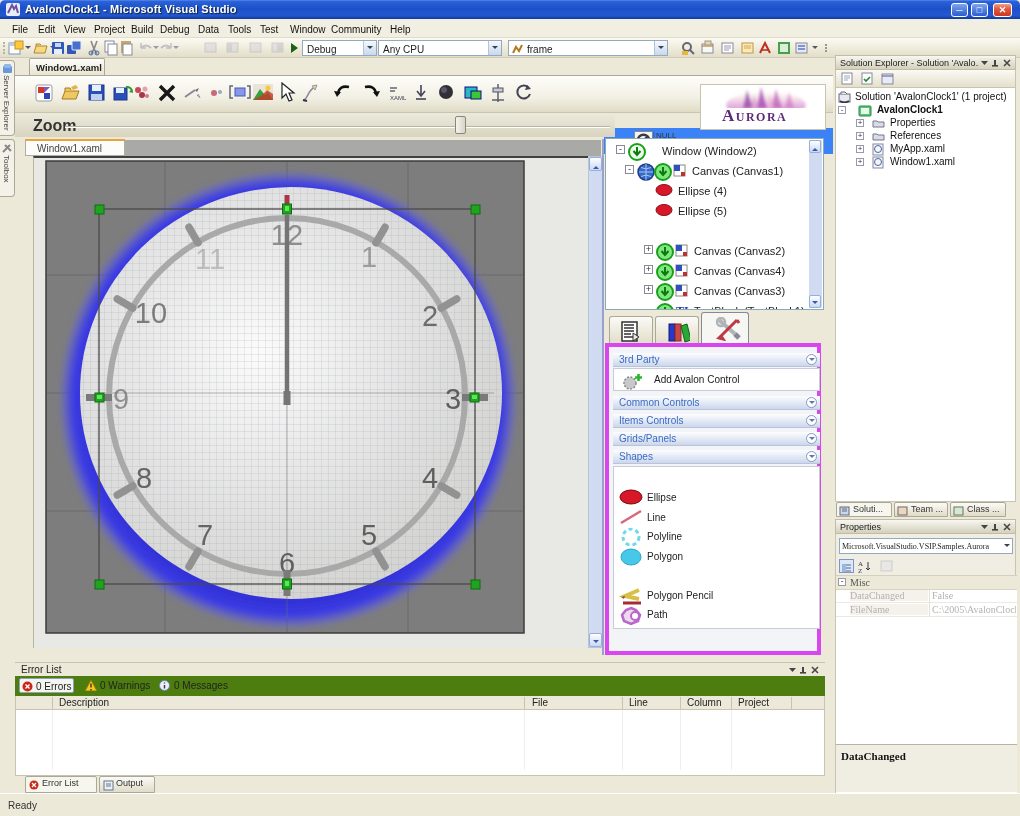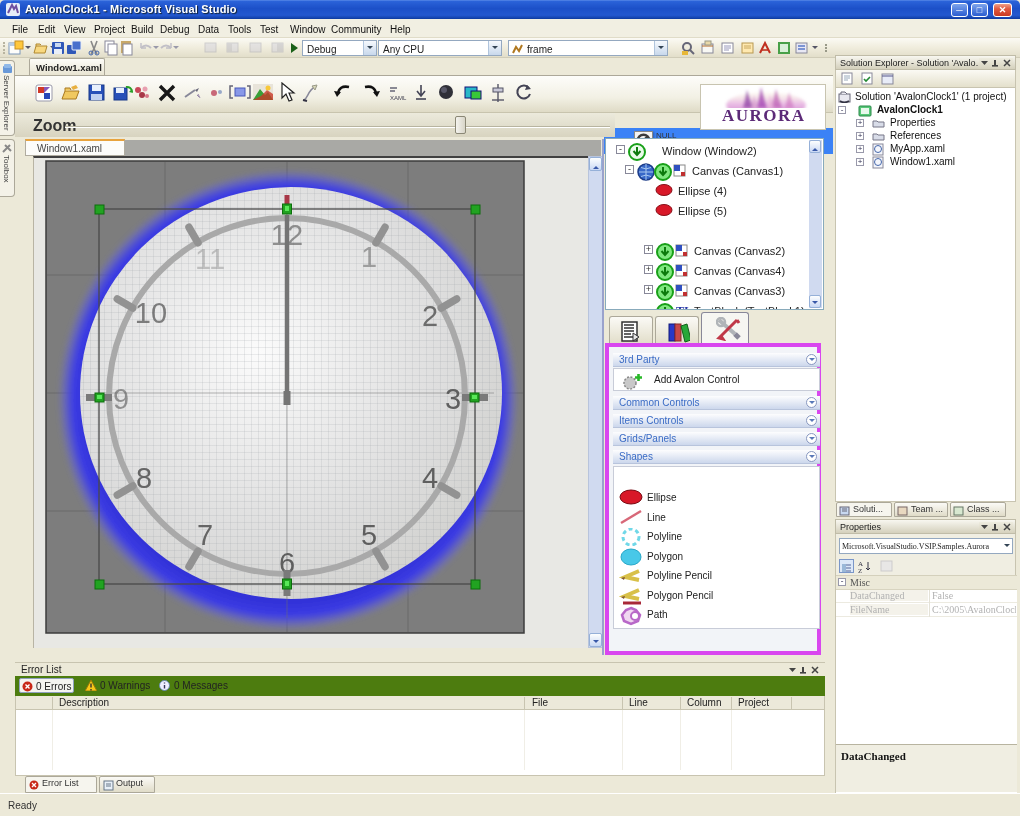--- a/index.html
+++ b/index.html
@@ -358,21 +358,21 @@
           <g filter="url(#flb)">
             <ellipse cx="43" cy="19" rx="40" ry="13" fill="url(#fl)"></ellipse>
             <path d="M20 22 L24 4 L30 22 Z" fill="#8838a0" opacity=".7"></path>
             <path d="M34 22 L38 1 L44 22 Z" fill="#a040b0" opacity=".75"></path>
             <path d="M48 22 L53 3 L59 22 Z" fill="#b048a8" opacity=".6"></path>
             <path d="M62 22 L66 6 L71 22 Z" fill="#c868b8" opacity=".55"></path>
             <path d="M28 22 L31 9 L35 22 Z" fill="#d8a0d0" opacity=".8"></path>
             <path d="M44 22 L47 8 L51 22 Z" fill="#e8b0d8" opacity=".7"></path>
           </g>
         </svg>
-      <span class="abs" style="left:21px;top:21px;font-size:17px;font-weight:bold;color:#5c2a78;letter-spacing:1.5px;font-family:'Liberation Serif',serif;">A<span style="font-size:17px">URORA</span></span>
+      <span class="abs" style="left:21px;top:21px;font-size:17px;font-weight:bold;color:#5c2a78;letter-spacing:1.5px;font-family:'Liberation Serif',serif;">A<span style="font-size:12px">URORA</span></span>
     </div>
   </div>
   <div class="abs" style="left:589px;top:70px;width:229px;height:26px;background:#3b82f6;">
     <div class="abs" style="left:30px;top:3px;width:19px;height:19px;background:#f4f4f4;border:1px solid #888;box-shadow:1px 1px 2px rgba(0,0,0,.3);">
       <svg class="abs" style="left:1px;top:1px" width="15" height="15">
           <circle cx="7.5" cy="7.5" r="5.8" fill="none" stroke="#3c3c3c" stroke-width="2.4"></circle>
           <path d="M3.8 11.2 L11.2 3.8" stroke="#3c3c3c" stroke-width="2.4"></path>
         </svg>
     </div>
     <span class="abs" style="left:52px;top:3px;font-size:8px;color:#333">NULL</span>
@@ -666,27 +666,20 @@
             <circle cx="12" cy="9" r="8" fill="none" stroke="#70d8e8" stroke-width="3" stroke-dasharray="4 3"></circle>
           </svg>
           <span>Polyline</span>
         </div>
       <div class="prow" style="top:81px">
           <svg class="pico" width="26" height="18">
             <ellipse cx="12" cy="9" rx="10" ry="8" fill="#48c8e8" stroke="#28a8c8"></ellipse>
           </svg>
           <span>Polygon</span>
         </div>
-      <div class="prow" style="top:100px">
-          <svg class="pico" width="26" height="20">
-            <path d="M20 4 L6 10 L20 13" stroke="#d8c048" stroke-width="4" fill="none"></path>
-            <path d="M6 10 l-4 1 3 2 z" fill="#805830"></path>
-          </svg>
-          <span>Polyline Pencil</span>
-        </div>
       <div class="prow" style="top:120px">
           <svg class="pico" width="26" height="20">
             <path d="M20 3 L6 9 L20 12" stroke="#d8c048" stroke-width="4" fill="none"></path>
             <path d="M6 9 l-4 1 3 2 z" fill="#805830"></path>
             <path d="M4 16 h18" stroke="#a82838" stroke-width="3"></path>
           </svg>
           <span>Polygon Pencil</span>
         </div>
       <div class="prow" style="top:139px">
           <svg class="pico" width="26" height="20">

